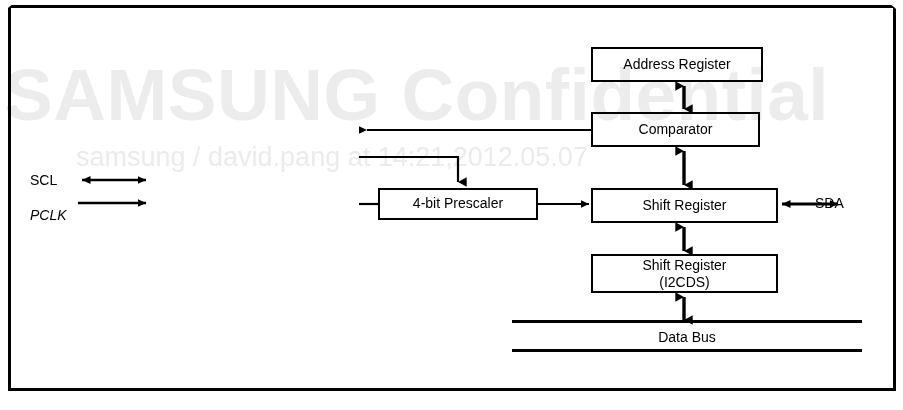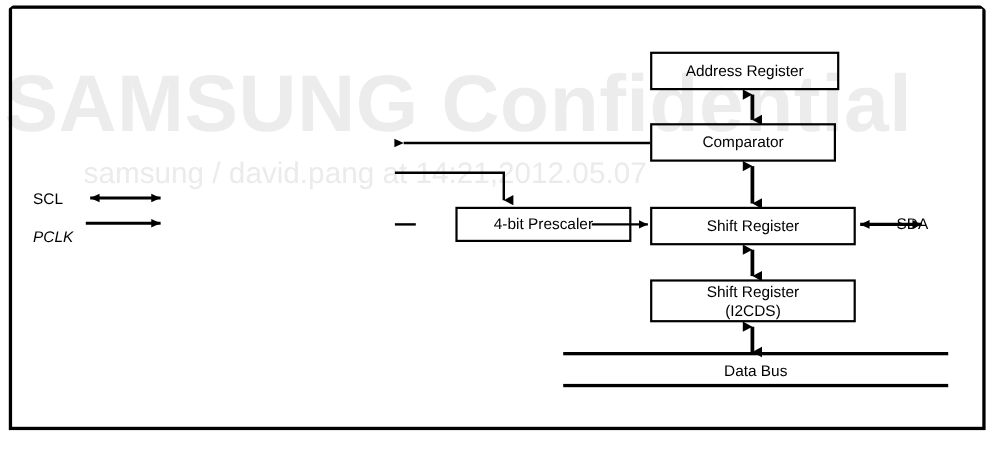--- a/index.html
+++ b/index.html
@@ -112,21 +112,21 @@
   }
   #box-i2cstat {
     position: absolute;
     left: 103px; top: 66px; width: 108px; height: 43px;
     border-top: 2px solid #000;
     box-sizing: border-box;
     display: flex; align-items: center; justify-content: center;
     font-size: 14px;
   }
 
-  #box-prescaler { left: 378px; top: 188px; width: 160px; height: 32px; margin-left: 36px; }
+  #box-prescaler { left: 378px; top: 188px; width: 160px; height: 32px; }
   #box-address-register { left: 591px; top: 47px; width: 172px; height: 35px; }
   #box-comparator { left: 591px; top: 112px; width: 169px; height: 35px; }
   #box-shift-register { left: 591px; top: 188px; width: 187px; height: 35px; }
   #box-shift-register-i2cds {
     left: 591px; top: 254px; width: 187px; height: 39px;
     flex-direction: column;
     line-height: 1.2;
   }
 
   

